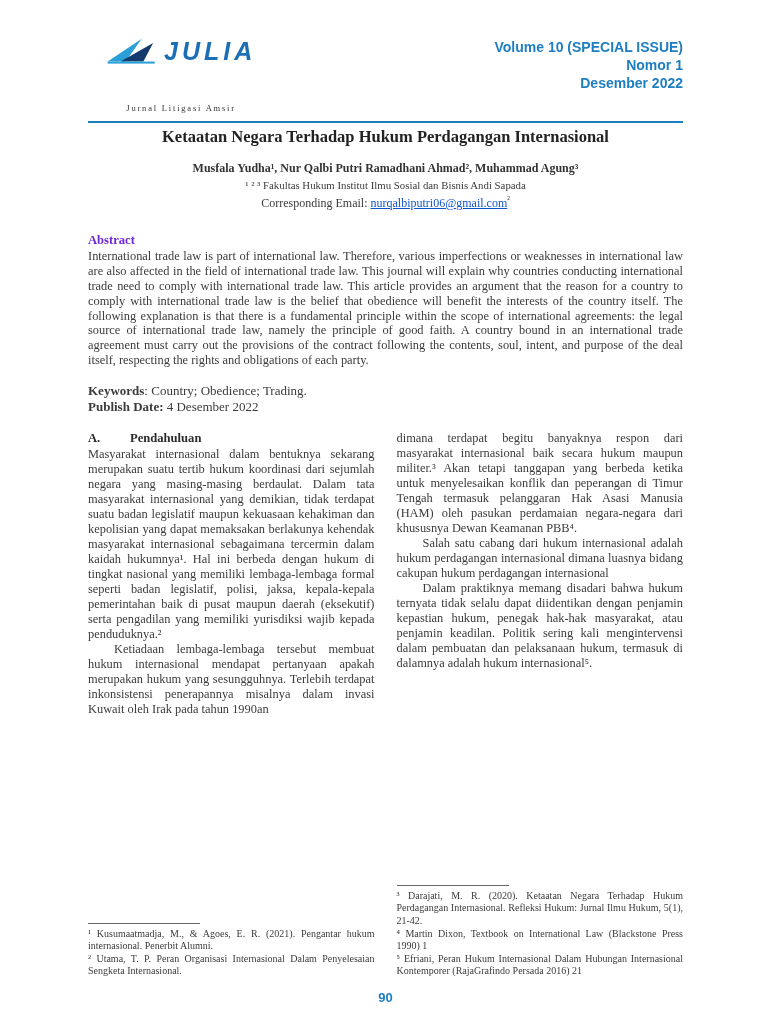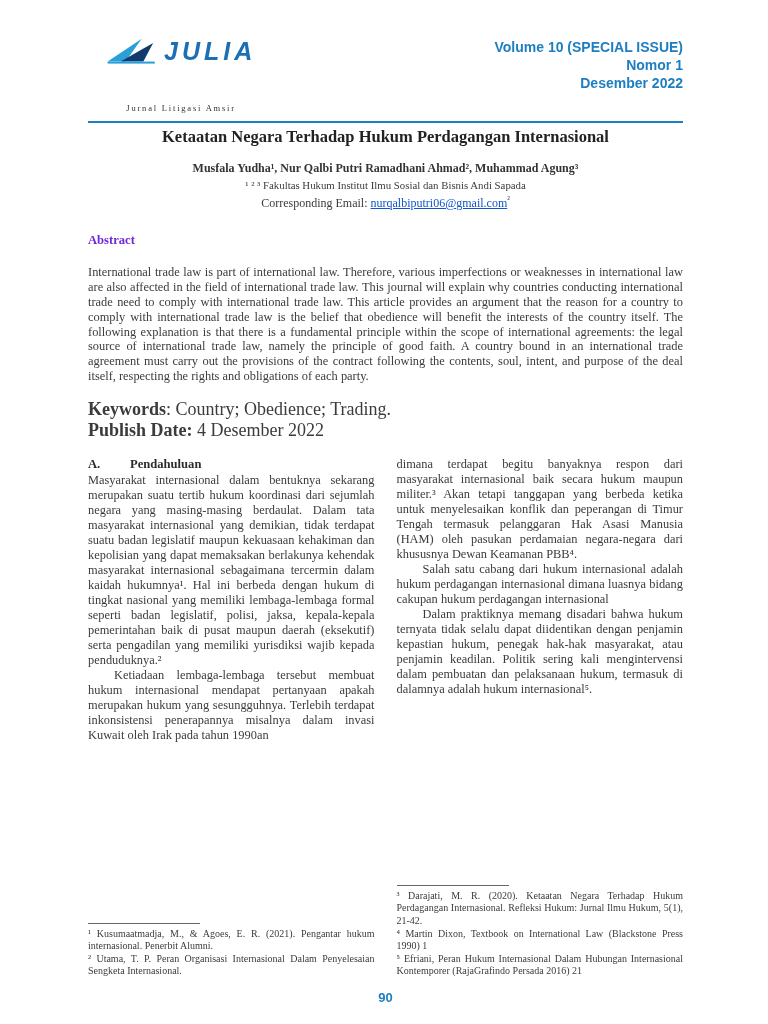--- a/index.html
+++ b/index.html
@@ -74,25 +74,25 @@
     cursor: pointer;
   }
   .sup { vertical-align: super; font-size: 8.5px; }
 
   
   .abstract-heading {
     margin-top: 22px;
     font-size: 12.6px; font-weight: bold; color: #6d28d9;
   }
   .abstract-body {
-    margin-top: 17px;
+    margin-top: 1px;
     font-size: 12.4px; line-height: 1.2;
     text-align: justify;
   }
-  .kv-line { font-size: 18px; }
+  .kv-line { font-size: 13px; }
   .kv-line.first { margin-top: 15px; }
   .bold { font-weight: bold; }
 
   
   .columns {
     flex: 1 1 auto; min-height: 0;
     display: flex; gap: 22px;
     margin-top: 16px;
     overflow: hidden;
   }

